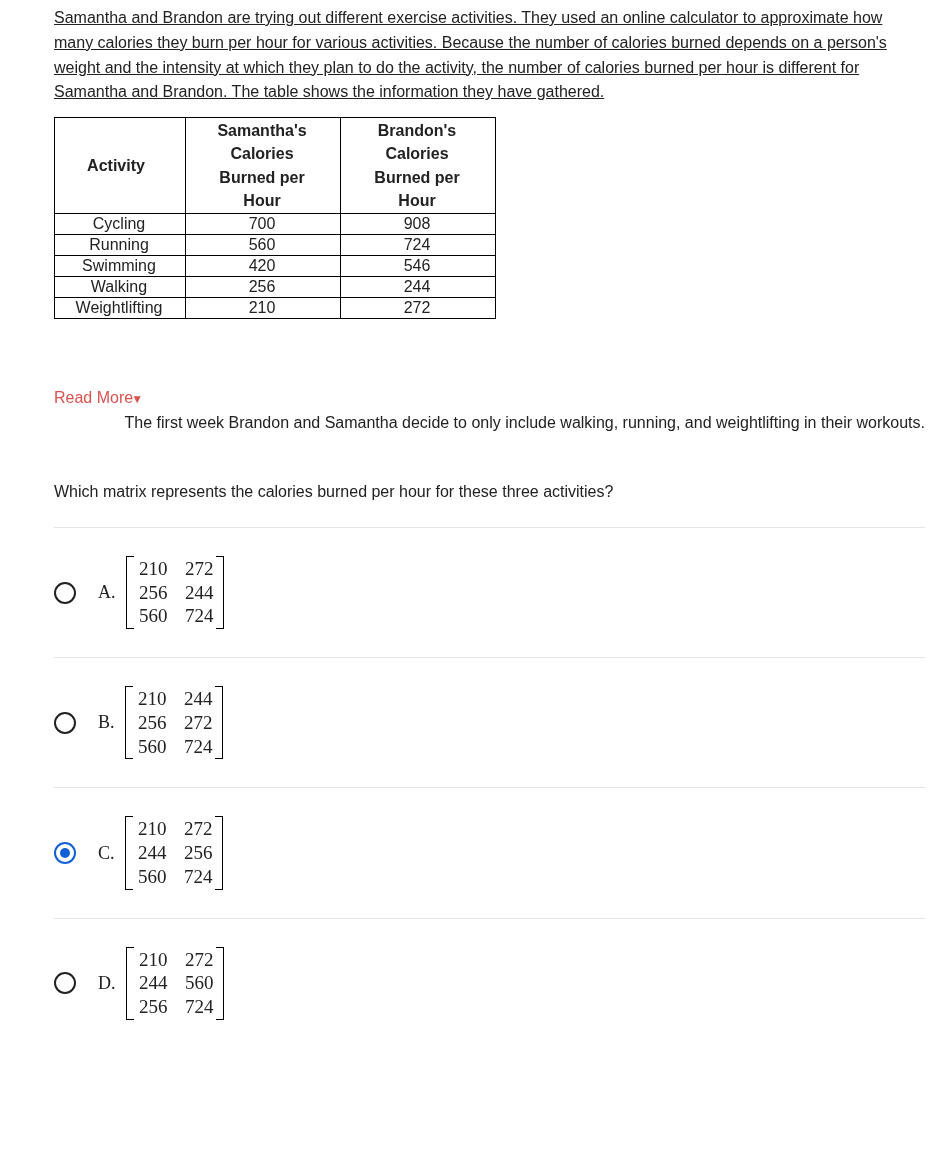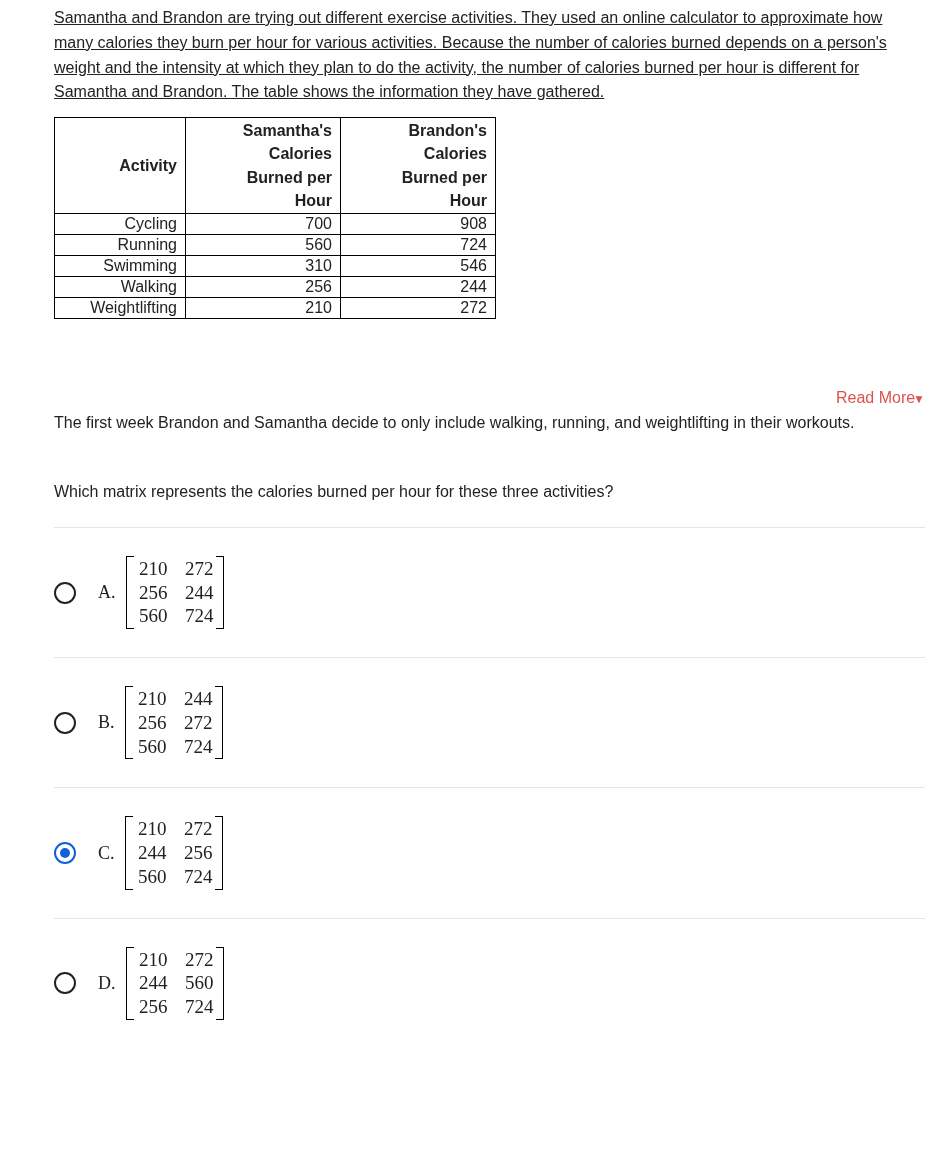--- a/index.html
+++ b/index.html
@@ -18,52 +18,53 @@
     padding-top: 6px;
     text-decoration: underline;
   }
   table.data-table {
     border-collapse: collapse;
     margin-bottom: 70px;
   }
   table.data-table th, table.data-table td {
     border: 1px solid #000;
     padding: 1px 8px 1px 6px;
-    text-align: right;
+    text-align: center;
     vertical-align: top;
   }
   table.data-table th {
     font-weight: bold;
   }
   table.data-table th.activity-head {
     width: 122px;
     vertical-align: middle;
     padding-left: 0;
   }
   table.data-table th.col-head {
     width: 140px;
     line-height: 1.45;
   }
   .read-more {
-    text-align: right;
+    text-align: left;
     color: #d43f3a;
     cursor: pointer;
     margin-bottom: 4px;
   }
   .read-more .rm-text { color: #d9534f; }
   .triangle-down {
     display: inline-block;
     font-size: 12px;
     vertical-align: middle;
     color: #d9534f;
     margin-left: -2px;
   }
   .subtext {
     line-height: 1.5;
     margin-bottom: 28px;
+    text-align: right;
   }
   .question {
     margin-bottom: 26px;
     margin-top: 48px;
   }
   .divider {
     border-top: 1px solid #e5e5e5;
     margin: 0;
   }
   .option-row {
@@ -159,21 +160,21 @@
         <td>700</td>
         <td>908</td>
       </tr>
       <tr>
         <td>Running</td>
         <td>560</td>
         <td>724</td>
       </tr>
       <tr>
         <td>Swimming</td>
-        <td>310</td>
+        <td>420</td>
         <td>546</td>
       </tr>
       <tr>
         <td>Walking</td>
         <td>256</td>
         <td>244</td>
       </tr>
       <tr>
         <td>Weightlifting</td>
         <td>210</td>

